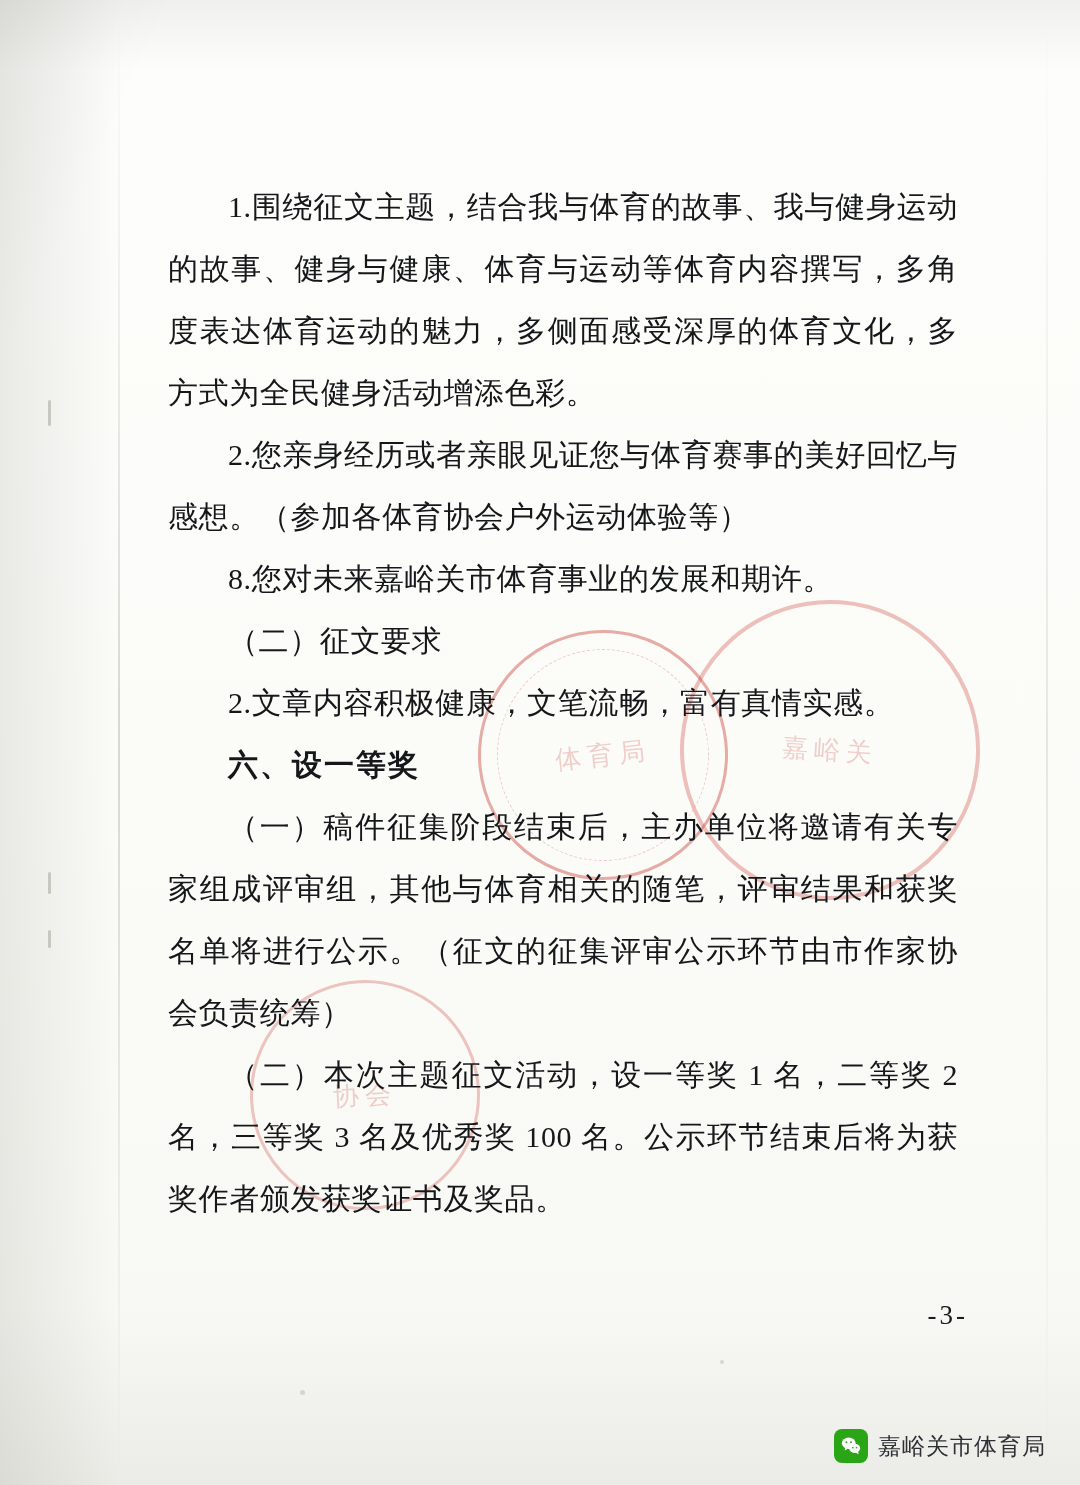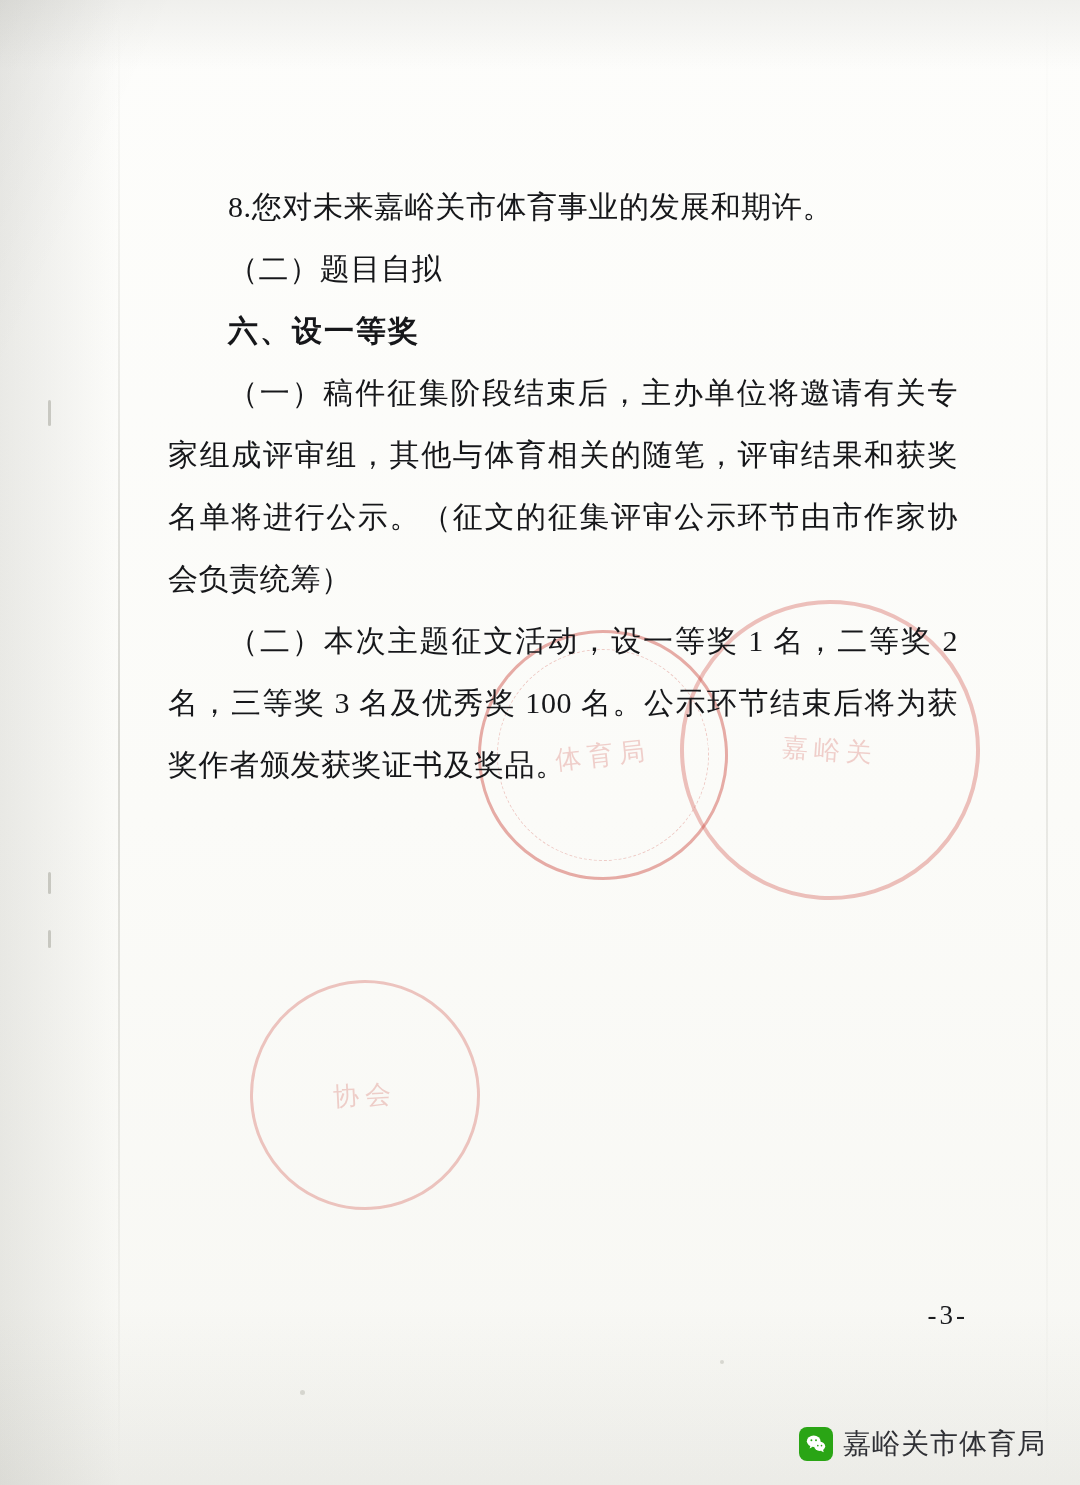--- a/index.html
+++ b/index.html
@@ -146,21 +146,21 @@
   .wechat-icon {
     width: 34px;
     height: 34px;
     border-radius: 8px;
     background: #2aa515;
     display: flex;
     align-items: center;
     justify-content: center;
   }
   .wechat-label {
-    font-size: 28px;
+    font-size: 23px;
     color: #2f3035;
     font-family: "Liberation Sans", sans-serif;
     letter-spacing: 1px;
   }
 
   
   .speckle {
     position: absolute;
     background: rgba(160,160,150,0.35);
     border-radius: 50%;
@@ -191,22 +191,25 @@
     <div class="seal-text">体育局</div>
   </div>
   <div class="seal seal-2">
     <div class="seal-text">嘉峪关</div>
   </div>
   <div class="seal seal-3">
     <div class="seal-text">协会</div>
   </div>
 
   <div class="body-text">
+    <p>1.围绕征文主题，结合我与体育的故事、我与健身运动的故事、健身与健康、体育与运动等体育内容撰写，多角度表达体育运动的魅力，多侧面感受深厚的体育文化，多方式为全民健身活动增添色彩。</p>
+    <p>2.您亲身经历或者亲眼见证您与体育赛事的美好回忆与感想。（参加各体育协会户外运动体验等）</p>
     <p>8.您对未来嘉峪关市体育事业的发展和期许。</p>
-    <p>（二）题目自拟</p>
+    <p>（二）征文要求</p>
+    <p>2.文章内容积极健康，文笔流畅，富有真情实感。</p>
     <p class="heading">六、设一等奖</p>
     <p>（一）稿件征集阶段结束后，主办单位将邀请有关专家组成评审组，其他与体育相关的随笔，评审结果和获奖名单将进行公示。（征文的征集评审公示环节由市作家协会负责统筹）</p>
     <p>（二）本次主题征文活动，设一等奖 1 名，二等奖 2 名，三等奖 3 名及优秀奖 100 名。公示环节结束后将为获奖作者颁发获奖证书及奖品。</p>
 
   </div>
 
   <div class="page-number">-3-</div>
 
   <div class="wechat-badge">
     <div class="wechat-icon">

